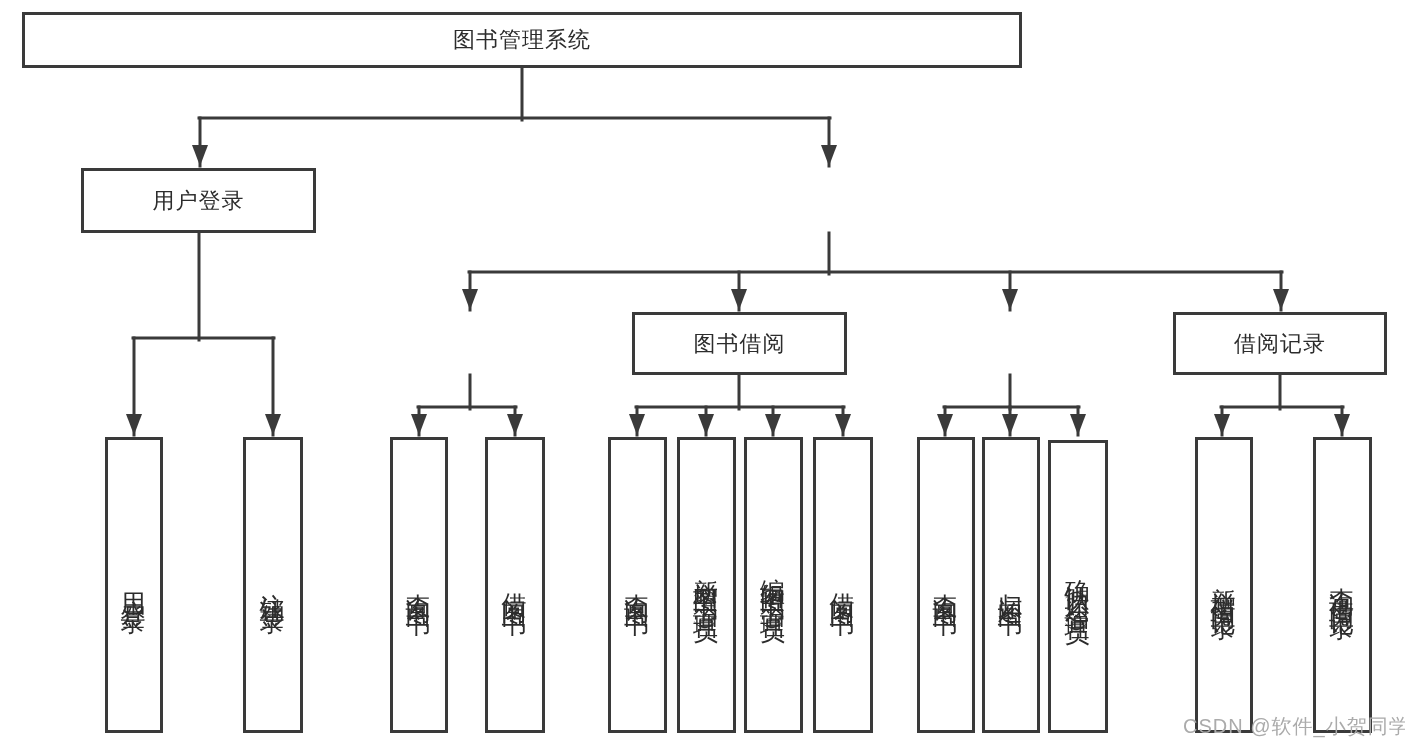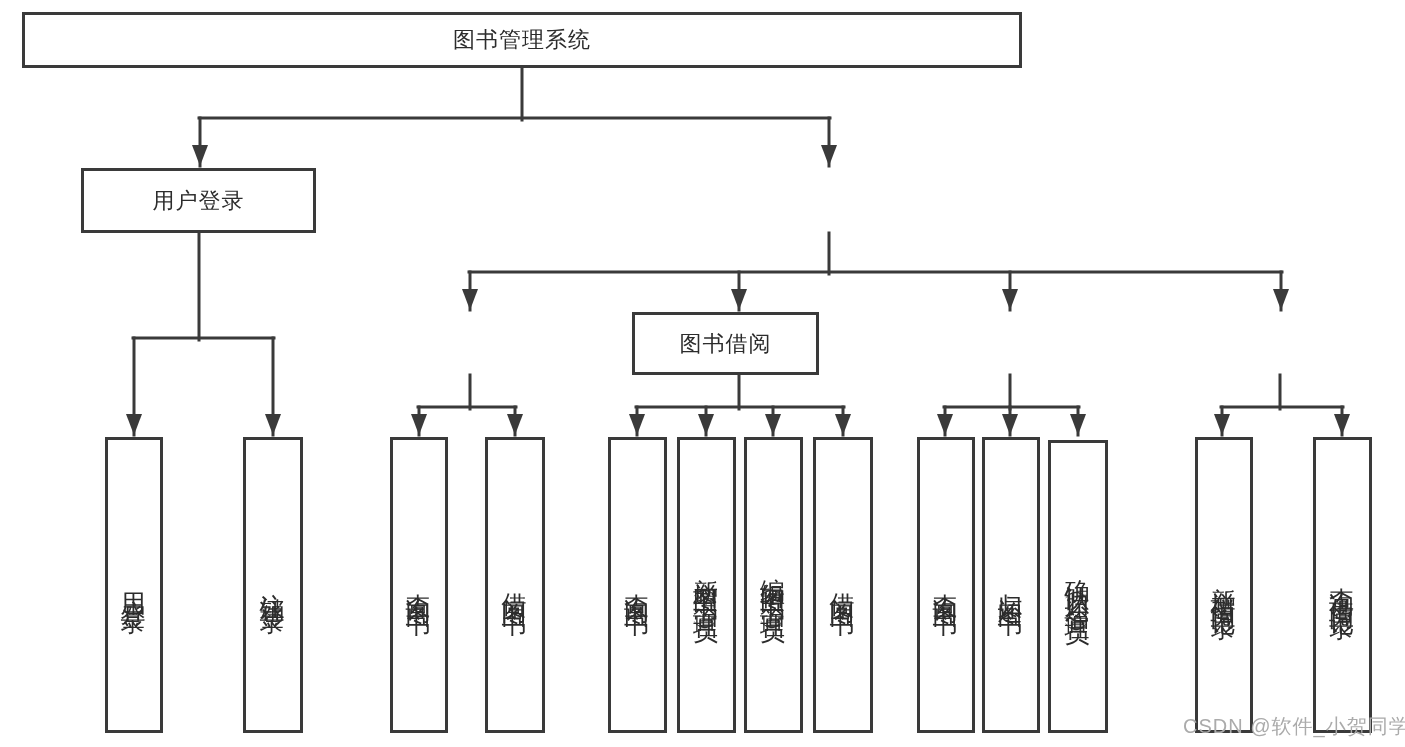--- a/index.html
+++ b/index.html
@@ -65,21 +65,22 @@
       <line x1="1078" y1="407" x2="1078" y2="435" marker-end="url(#arw)"></line>
       <line x1="1222" y1="407" x2="1222" y2="435" marker-end="url(#arw)"></line>
       <line x1="1342" y1="407" x2="1342" y2="435" marker-end="url(#arw)"></line>
     </g>
   </svg>
 
   <div class="node" style="left:22px;top:12px;width:1000px;height:56px">图书管理系统</div>
 
   <div class="node" style="left:81px;top:168px;width:235px;height:65px">用户登录</div>
 
-  <div class="node" style="left:632px;top:312px;width:187px;height:63px">图书借阅</div>
+  <div class="node" style="left:632px;top:312px;width:215px;height:63px">图书借阅</div>
+  <div class="node" style="left:1173px;top:312px;width:214px;height:63px">借阅记录</div>
 
   <div class="node leaf" style="left:105px;top:437px;width:58px;height:296px">用户登录</div>
   <div class="node leaf" style="left:243px;top:437px;width:60px;height:296px">注销登录</div>
 
   <div class="node leaf" style="left:390px;top:437px;width:58px;height:296px">查询图书</div>
   <div class="node leaf" style="left:485px;top:437px;width:60px;height:296px">借阅图书</div>
 
   <div class="node leaf" style="left:608px;top:437px;width:59px;height:296px">查询图书</div>
   <div class="node leaf" style="left:677px;top:437px;width:59px;height:296px">新增图书（管理员）</div>
   <div class="node leaf" style="left:744px;top:437px;width:59px;height:296px">编辑图书（管理员）</div>

